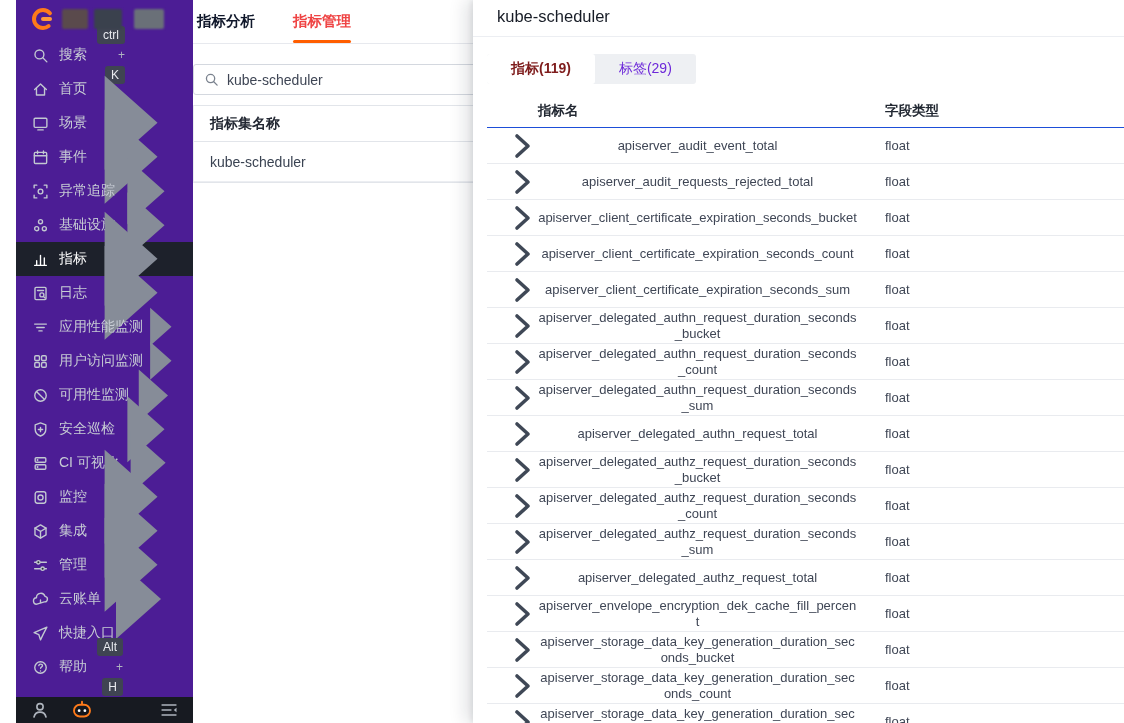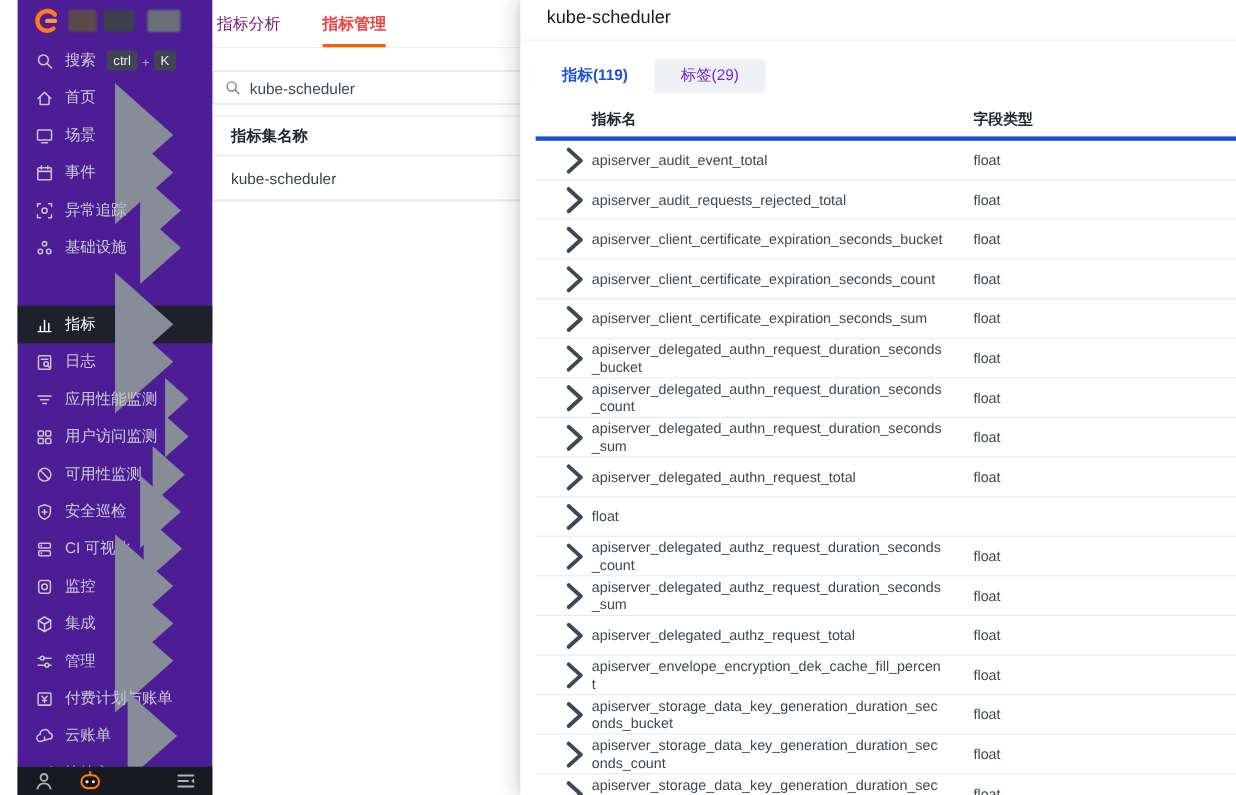--- a/index.html
+++ b/index.html
@@ -12,41 +12,41 @@
     background:#4c1d95; color:#c7ccd4; z-index:20; }
   .logo-row { height:38px; display:flex; align-items:center; padding:0 0 0 14px; gap:6px; }
   .logo-mark { width:26px; height:26px; flex:0 0 auto; }
   .logo-redact { height:20px; border-radius:2px; filter:blur(1px); }
   .lr1 { width:26px; background:#5a4a4c; }
   .lr2 { width:28px; background:#3a414d; }
   .lr3 { width:30px; background:#6a7078; margin-left:6px; }
   .nav { }
   .s-item { height:34px; display:flex; align-items:center; padding:0 12px 0 16px;
     cursor:pointer; font-size:14px; white-space:nowrap; }
-  .s-item.active { background:#1d212b; color:#ffffff;margin-top:36px; }
+  .s-item.active { background:#1d212b; color:#ffffff; }
   .s-icon { width:17px; height:17px; margin-right:10px; flex:0 0 auto;
     display:flex; align-items:center; justify-content:center; color:#c2c8d1; }
   .s-item.active .s-icon { color:#fff; }
   .s-icon svg { width:16px; height:16px; }
   .s-label { flex:0 1 auto; }
-  .s-kbd-wrap { margin-left:10px; display:flex; align-items:flex-end; gap:4px; font-size:12px; color:#aeb4bf; }
+  .s-kbd-wrap { margin-left:10px; display:flex; align-items:flex-end; gap:4px; font-size:12px; color:#aeb4bf;flex-direction:column; }
   .kbd { background:#3f4452; color:#e8eaef; border-radius:3px; padding:1px 6px; font-size:12px; line-height:16px; }
   .s-arrow { margin-left:auto; color:#868c98; display:flex; align-items:center; }
   .s-arrow svg { width:9px; height:9px; }
   .side-footer { position:absolute; left:0; bottom:0; width:177px; height:26px;
     background:#171a21; display:flex; align-items:center; padding:0 14px; gap:22px; }
   .sf-icon { width:20px; height:20px; display:flex; align-items:center; justify-content:center; color:#aeb4bd; cursor:pointer; }
   .sf-icon svg { width:18px; height:18px; }
   .sf-right { margin-left:auto; }
 
   
   .main-header { position:absolute; left:177px; top:0; right:0; height:44px; background:#fff;
     border-bottom:1px solid #e7e9ee; display:flex; align-items:stretch; padding-left:20px; z-index:1; }
   .m-tab { position:relative; display:flex; align-items:center; margin-right:38px;
-    font-size:14.5px; color:#701a75; cursor:pointer; }
+    font-size:14.5px; color:#0f172a; cursor:pointer;font-weight:bold; }
   .m-tab.active { color:#ef4444; font-weight:700; }
   .m-tab.active::after { content:""; position:absolute; left:0; right:0; bottom:0;
     height:3px; background:#ff5e00; border-radius:2px; }
 
   
   .main-body { position:absolute; left:177px; top:44px; right:0; bottom:0; background:#fff; z-index:1; }
   .search-box { margin:20px 0 0 16px; width:560px; height:31px; border:1px solid #d4d8df;
     border-radius:3px; display:flex; align-items:center; padding:0 10px; gap:8px; background:#fff; }
   .search-box svg { width:15px; height:15px; color:#7a828e; flex:0 0 auto; }
   .search-input { border:none; outline:none; flex:1; font-size:14px; color:#3f4655;
@@ -57,30 +57,30 @@
   .m-tr { height:40px; display:flex; align-items:center; padding:0 16px;
     font-size:14px; color:#3a4352; cursor:pointer; border-bottom:1px solid #eceef2; }
 
   
   .drawer { position:absolute; left:473px; top:0; width:651px; height:723px; background:#fff;
     z-index:30; box-shadow:-8px 0 16px rgba(15,23,42,.12), -2px 0 5px rgba(15,23,42,.08); overflow:hidden; }
   .d-title { padding:7px 24px 10px; font-size:16.5px; color:#171c26; border-bottom:1px solid #eceef2; }
   .d-tabs { margin:17px 0 0 14px; display:inline-flex; background:#eef0f3; border-radius:3px; }
   .d-tab { padding:0 24px; height:30px; display:flex; align-items:center;
     font-size:14px; color:#6d28d9; cursor:pointer; border-radius:3px; }
-  .d-tab.active { background:#fff; color:#1d4ed8; font-weight:700; }
+  .d-tab.active { background:#fff; color:#7f1d1d; font-weight:700; }
   .d-table { margin:10px 0 0 14px; }
   .d-head { display:grid; grid-template-columns:51px 347px 1fr; align-items:center;
-    height:34px; border-bottom:4px solid #1d4ed8; font-size:13.5px; font-weight:700; color:#222832; }
+    height:34px; border-bottom:1px solid #1d4ed8; font-size:13.5px; font-weight:700; color:#222832; }
   .d-row { display:grid; grid-template-columns:51px 347px 1fr; align-items:center;
     height:36px; border-bottom:1px solid #e9ebef; font-size:13px; color:#3f4655; line-height:16px; }
   .d-chev { justify-self:start; margin-left:19px; color:#3f4856; cursor:pointer;
     display:flex; align-items:center; }
   .d-chev svg { width:11px; height:11px; }
-  .d-name { word-break:break-all; padding-right:28px; }
+  .d-name { word-break:break-all; padding-right:28px;text-align:center; }
   .d-type { }
 </style>
 </head>
 <body>
 
 <div class="stage">
 
   <aside class="sidebar">
     <div class="logo-row">
       <svg class="logo-mark" viewBox="0 0 26 26">
@@ -343,30 +343,20 @@
           </span>
           <span class="s-label">管理</span>
 
           <span class="s-arrow js-icon">
             <svg viewBox="0 0 8 10" style="width: 100%; height: 100%;">
               <path d="M1.5 1l4.5 4-4.5 4z" fill="currentColor"></path>
             </svg>
           </span>
         </div>
 
-        <div class="s-item">
-          <span class="s-icon js-icon">
-            <svg viewBox="0 0 16 16" fill="none" stroke="currentColor" stroke-width="1.3" stroke-linecap="round" stroke-linejoin="round" style="width: 100%; height: 100%;">
-              <rect x="2.5" y="2.8" width="11" height="10.4" rx="1"></rect>
-              <path d="M5.8 5.6L8 8l2.2-2.4M8 8v3M6.3 9.2h3.4"></path>
-            </svg>
-          </span>
-          <span class="s-label">付费计划与账单</span>
-
-        </div>
 
         <div class="s-item">
           <span class="s-icon js-icon">
             <svg viewBox="0 0 16 16" fill="none" stroke="currentColor" stroke-width="1.3" stroke-linecap="round" stroke-linejoin="round" style="width: 100%; height: 100%;">
               <path d="M4.6 12.4a3 3 0 01-.4-6 4.1 4.1 0 018-1.4 2.6 2.6 0 01-.6 5.2z"></path>
               <path d="M8 8.4v2.4"></path>
             </svg>
           </span>
           <span class="s-label">云账单</span>
 
@@ -571,20 +561,21 @@
             <span class="d-name">apiserver_delegated_authn_request_total</span>
             <span class="d-type">float</span>
           </div>
 
           <div class="d-row">
             <span class="d-chev js-icon">
               <svg viewBox="0 0 16 16" fill="none" stroke="currentColor" stroke-width="1.8" stroke-linecap="round" stroke-linejoin="round" style="width: 100%; height: 100%;">
                 <path d="M5.5 3l5.5 5-5.5 5"></path>
               </svg>
             </span>
+            <span class="d-name">apiserver_delegated_authz_request_duration_seconds_bucket</span>
             <span class="d-type">float</span>
           </div>
 
           <div class="d-row">
             <span class="d-chev js-icon">
               <svg viewBox="0 0 16 16" fill="none" stroke="currentColor" stroke-width="1.8" stroke-linecap="round" stroke-linejoin="round" style="width: 100%; height: 100%;">
                 <path d="M5.5 3l5.5 5-5.5 5"></path>
               </svg>
             </span>
             <span class="d-name">apiserver_delegated_authz_request_duration_seconds_count</span>

